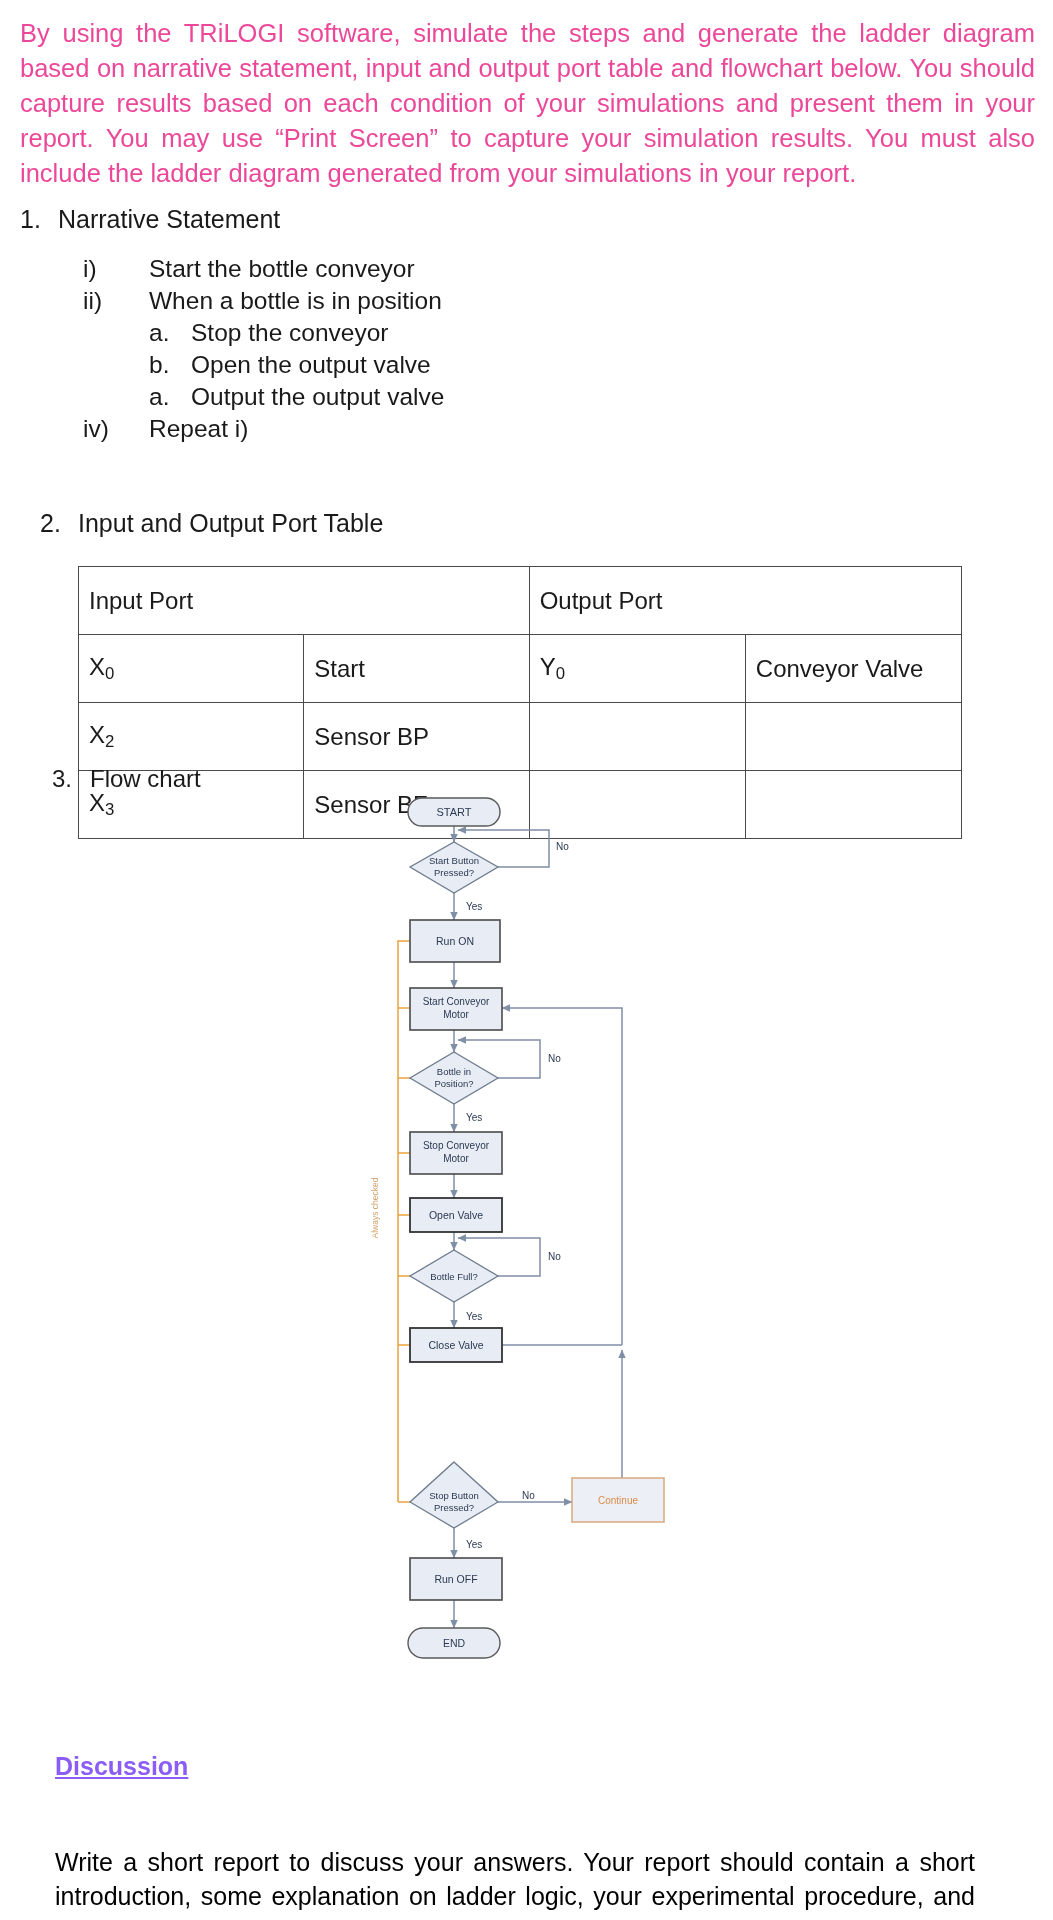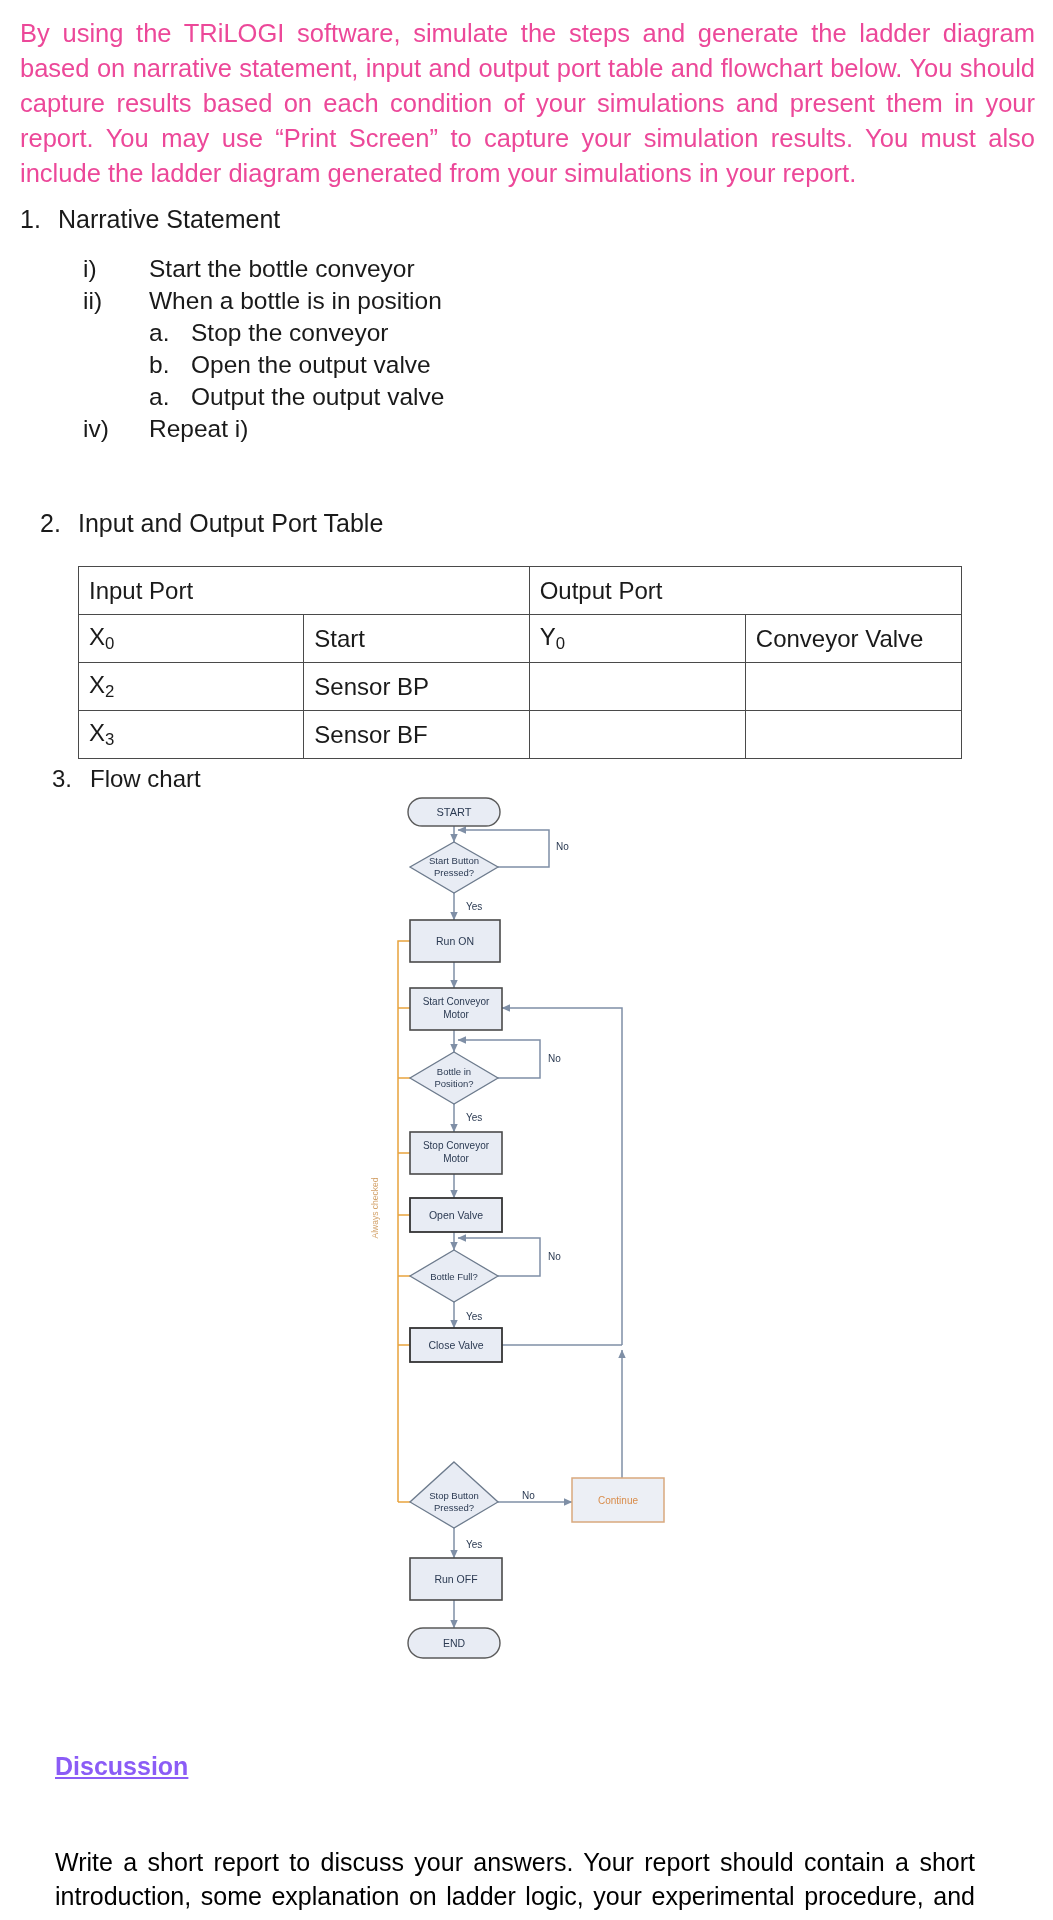--- a/index.html
+++ b/index.html
@@ -62,21 +62,21 @@
     left: 78px;
     top: 566px;
     width: 884px;
     border-collapse: collapse;
     font-size: 24px;
     color: #1a1a1a;
     table-layout: fixed;
   }
   .port-table td {
     border: 1.6px solid #4a4a4a;
-    padding: 8px 10px;
+    padding: 18px 10px;
     height: 31px;
     vertical-align: middle;
     line-height: 28px;
   }
   .port-table .c1 { width: 224px; }
   .port-table .c2 { width: 219px; }
   .port-table .c3 { width: 214px; }
   .port-table .c4 { width: 227px; }
   .port-table sub { font-size: 0.70em; vertical-align: baseline; position: relative; top: 4px; }
 

